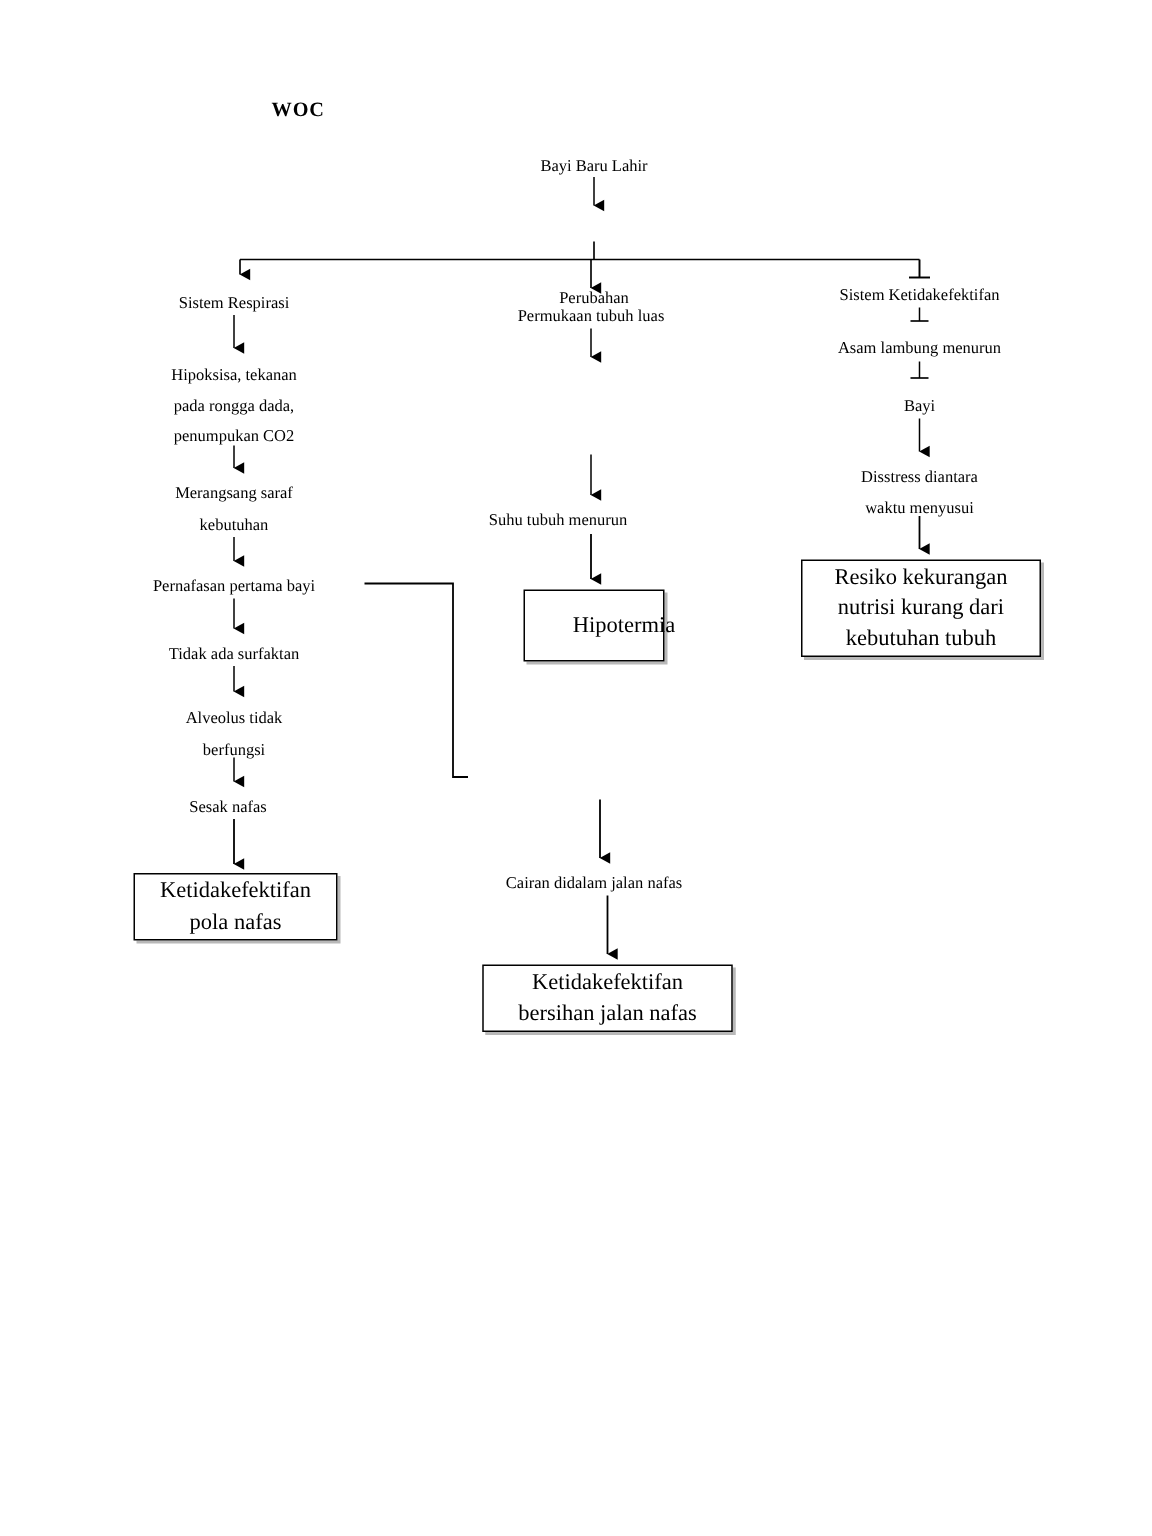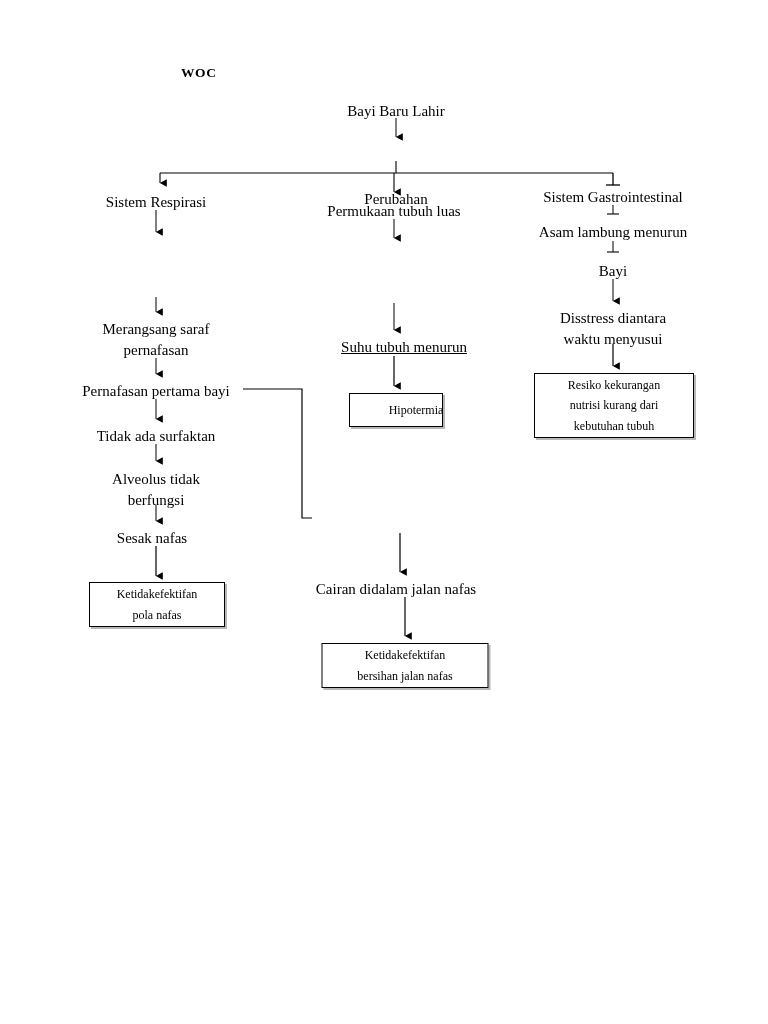--- a/index.html
+++ b/index.html
@@ -31,30 +31,30 @@
     font-family: "Liberation Serif", "DejaVu Serif", serif;
     font-weight: bold;
     font-size: 13.5px;
     letter-spacing: 0.6px;
     white-space: nowrap;
     margin-left: 48px;
   }
   .node {
     position: absolute;
     font-family: "Liberation Serif", "DejaVu Serif", serif;
-    font-size: 15px;
+    font-size: 11px;
     line-height: 20.5px;
     text-align: center;
     white-space: pre-line;
     transform: translateX(-50%);
   }
   .boxnode {
     position: absolute;
     font-family: "Liberation Serif", "DejaVu Serif", serif;
-    font-size: 12px;
+    font-size: 15px;
     line-height: 20.5px;
     text-align: center;
     white-space: pre-line;
     transform: translateX(-50%);
     border: 1px solid #000000;
     box-shadow: 2px 2px 0 0 #b8b8b8;
     background: #ffffff;
     box-sizing: border-box;
     display: flex;
     align-items: center;
@@ -157,50 +157,53 @@
   </svg>
 
   <div class="woc-title" style="left:133px; top:65px;">WOC</div>
 
   <div class="node" style="left:396px; top:101px;">Bayi Baru Lahir</div>
 
   <div class="node" style="left:396px; top:144px;margin-top:45px;">Perubahan</div>
 
   <div class="node" style="left:156px; top:192px;">Sistem Respirasi</div>
 
+  <div class="node" style="left:156px; top:240px;">Hipoksisa, tekanan
+pada rongga dada,
+penumpukan CO2</div>
 
   <div class="node" style="left:156px; top:319px;">Merangsang saraf
-pernafasan</div>
+kebutuhan</div>
 
   <div class="node" style="left:156px; top:381px;">Pernafasan pertama bayi</div>
 
   <div class="node" style="left:156px; top:426px;">Tidak ada surfaktan</div>
 
   <div class="node" style="left:156px; top:469px;">Alveolus tidak
 berfungsi</div>
 
   <div class="node" style="left:152px; top:528px;">Sesak nafas</div>
 
   <div class="boxnode" style="left:157px; top:582px; width:136px; height:45px;">Ketidakefektifan
 pola nafas</div>
 
   <div class="node" style="left:394px; top:201px;">Permukaan tubuh luas</div>
 
 
-  <div class="node" style="left:404px; top:337px;text-decoration:underline;">Suhu tubuh menurun</div>
-
-  <div class="boxnode" style="left:396px; top:393px; width:94px; height:34px;padding-left:40px;">Hipotermia</div>
+  <div class="node" style="left:372px; top:337px;">Suhu tubuh menurun</div>
+
+  <div class="boxnode" style="left:396px; top:393px; width:94px; height:48px;padding-left:40px;">Hipotermia</div>
 
 
   <div class="node" style="left:396px; top:579px;">Cairan didalam jalan nafas</div>
 
   <div class="boxnode" style="left:405px; top:643px; width:167px; height:45px;">Ketidakefektifan
 bersihan jalan nafas</div>
 
-  <div class="node" style="left:613px; top:187px;">Sistem Gastrointestinal</div>
+  <div class="node" style="left:613px; top:187px;">Sistem Ketidakefektifan</div>
 
   <div class="node" style="left:613px; top:222px;">Asam lambung menurun</div>
 
   <div class="node" style="left:613px; top:261px;">Bayi</div>
 
   <div class="node" style="left:613px; top:308px;">Disstress diantara
 waktu menyusui</div>
 
   <div class="boxnode" style="left:614px; top:373px; width:160px; height:65px;">Resiko kekurangan
 nutrisi kurang dari

